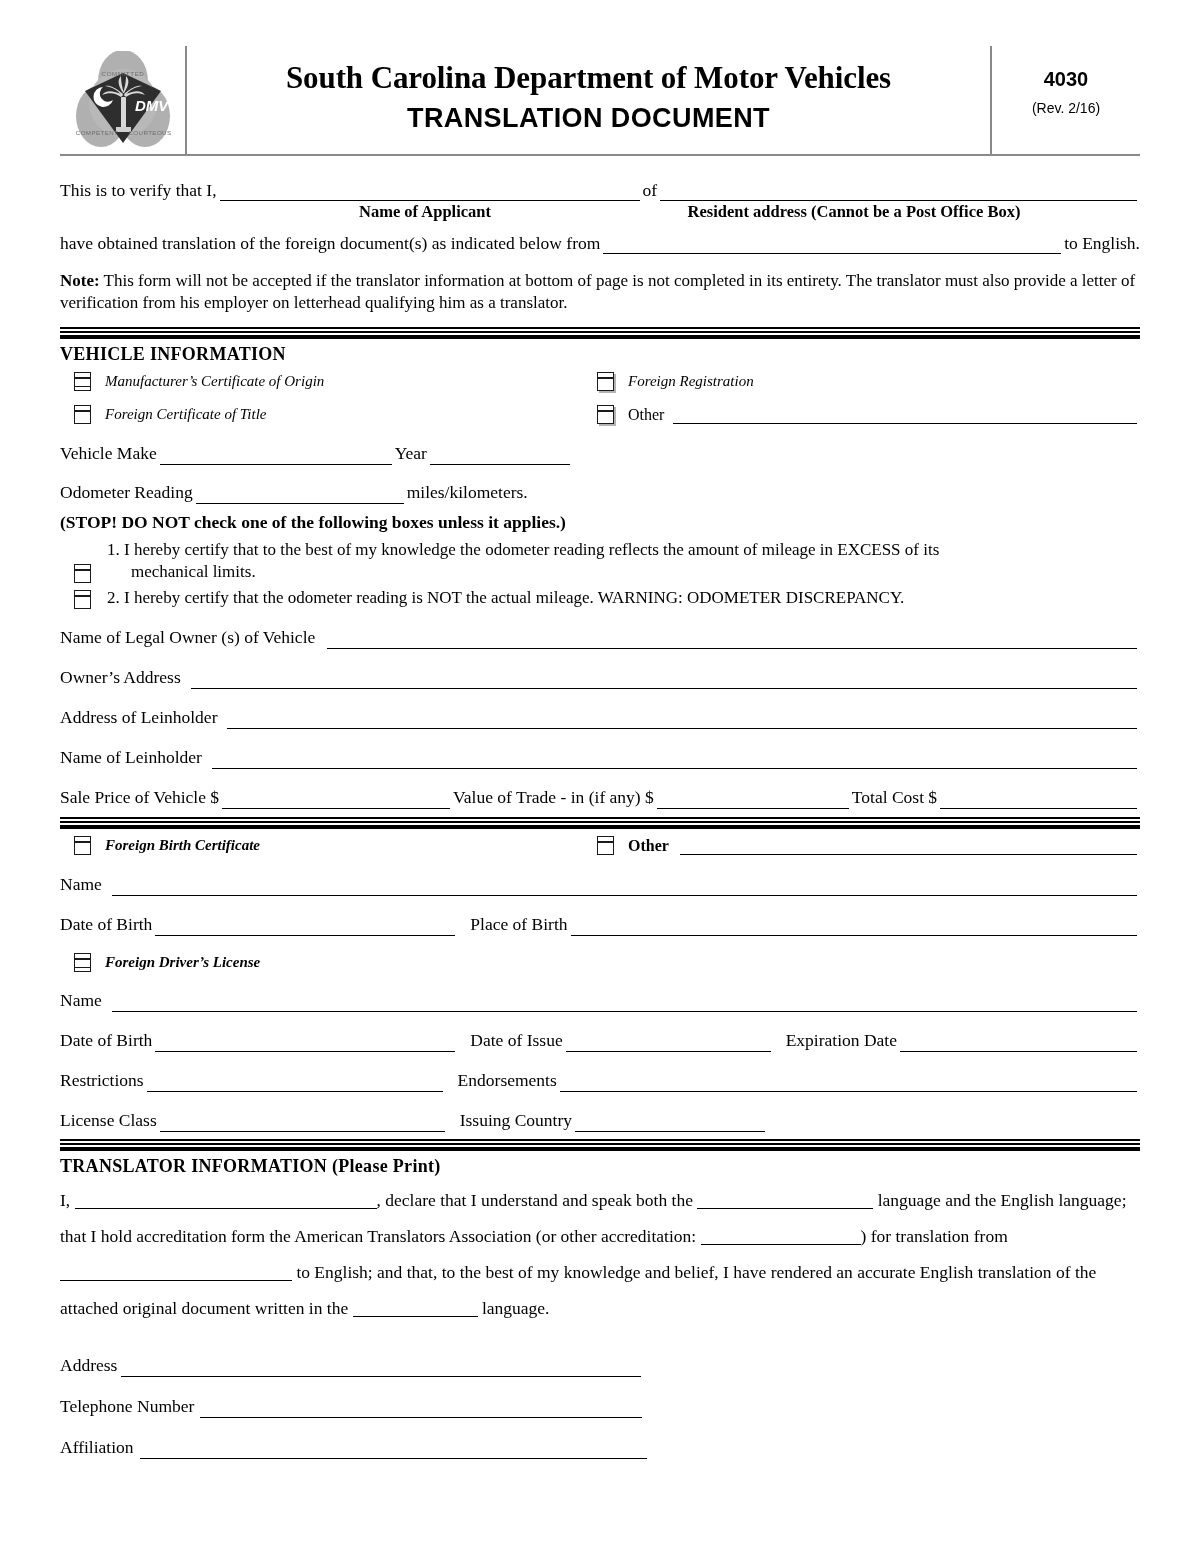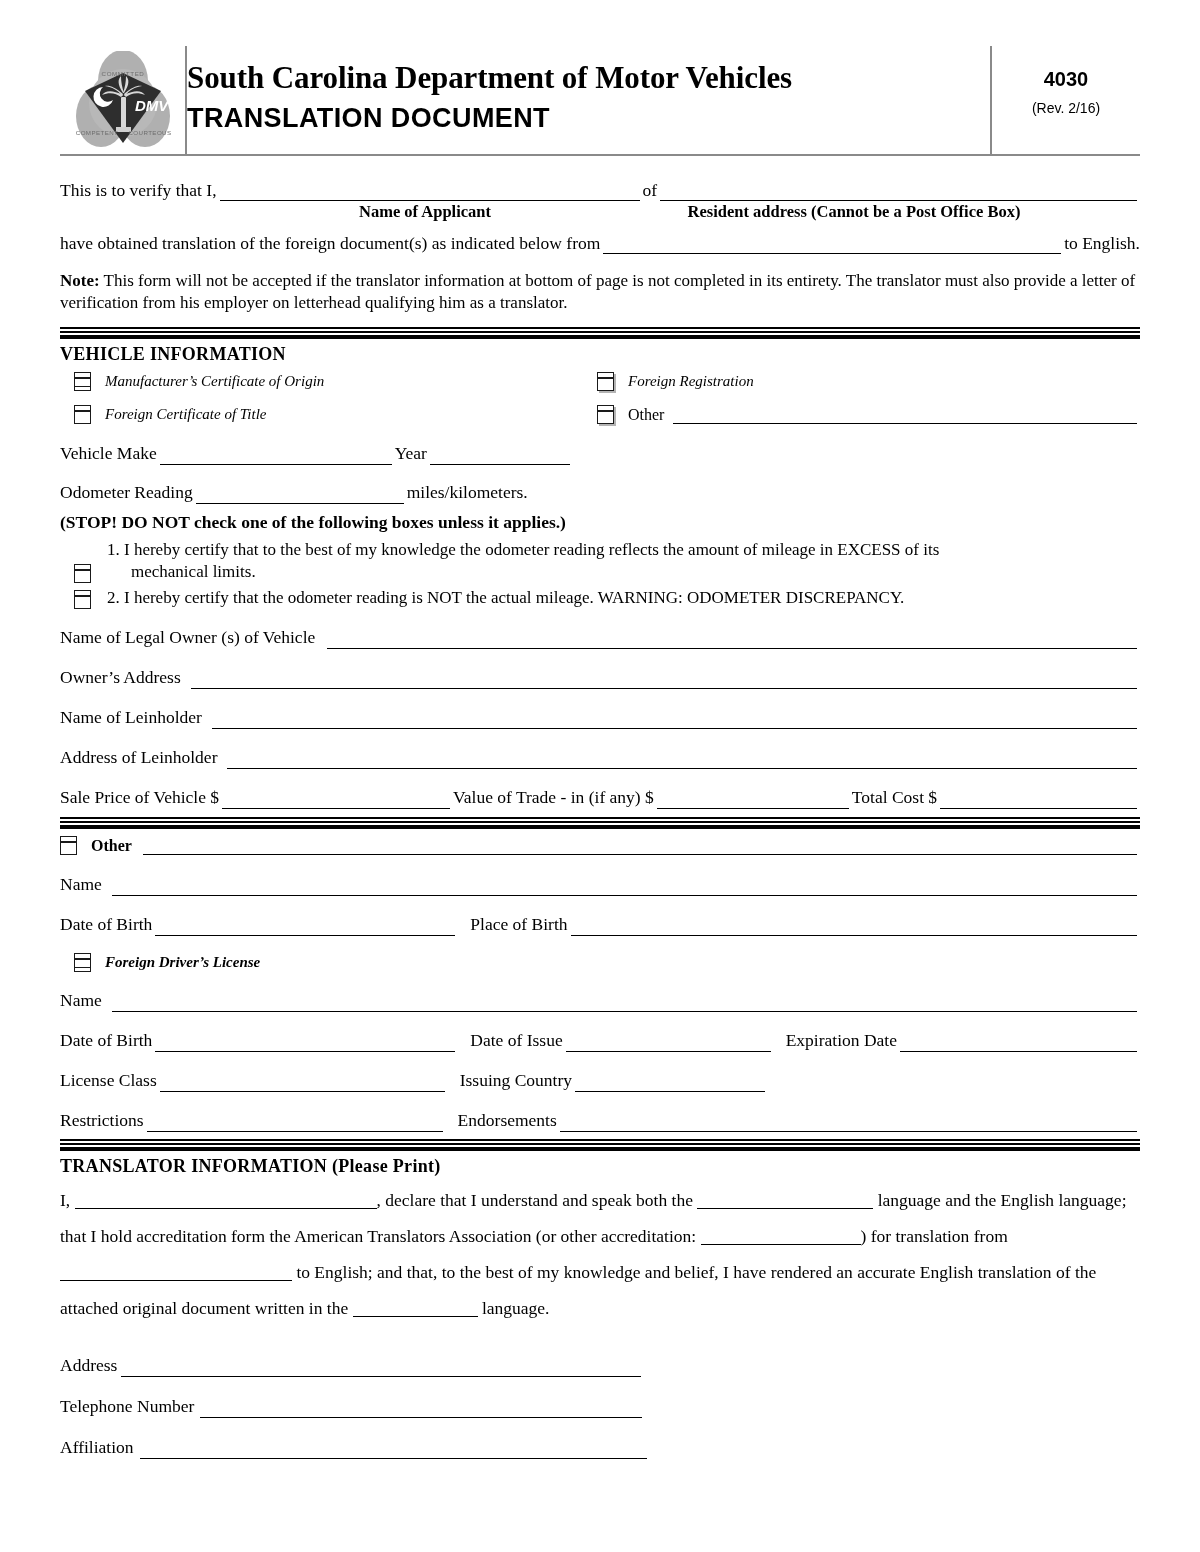--- a/index.html
+++ b/index.html
@@ -39,20 +39,21 @@
     align-items: center;
     justify-content: center;
     flex: none;
   }
   .title-cell {
     flex: 1 1 auto;
     border-left: 2px solid #8a8a8a;
     border-right: 2px solid #8a8a8a;
     display: flex;
     flex-direction: column;
+    align-items: center;
     justify-content: center;
     padding-bottom: 4px;
   }
   .form-title {
     font-family: "Liberation Serif", "DejaVu Serif", serif;
     font-weight: bold;
     font-size: 31px;
     letter-spacing: -0.1px;
     line-height: 1.05;
     white-space: nowrap;
@@ -377,26 +378,26 @@
     <span class="lbl">Name of Legal Owner (s) of Vehicle</span>
     <span class="fill grow" style="margin-left:12px"></span>
   </div>
 
   <div class="frow" style="margin-top:18px">
     <span class="lbl">Owner’s Address</span>
     <span class="fill grow" style="margin-left:10px"></span>
   </div>
 
   <div class="frow" style="margin-top:18px">
+    <span class="lbl">Address of Leinholder</span>
+    <span class="fill grow" style="margin-left:10px"></span>
+  </div>
+
+  <div class="frow" style="margin-top:18px">
     <span class="lbl">Name of Leinholder</span>
-    <span class="fill grow" style="margin-left:10px"></span>
-  </div>
-
-  <div class="frow" style="margin-top:18px">
-    <span class="lbl">Address of Leinholder</span>
     <span class="fill grow" style="margin-left:10px"></span>
   </div>
 
   <div class="frow" style="margin-top:18px">
     <span class="lbl">Sale Price of Vehicle $</span>
     <span class="fill" style="width:228px"></span>
     <span class="lbl">Value of Trade - in (if any) $</span>
     <span class="fill" style="width:192px"></span>
     <span class="lbl">Total Cost $</span>
     <span class="fill grow"></span>
@@ -405,20 +406,26 @@
   <div class="rule-group" style="margin-top:8px">
     <div class="r1"></div>
       <div class="gap"></div>
       <div class="r2"></div>
     <div class="gap2"></div>
       <div class="r3"></div>
   </div>
 
 
   <div class="two-col" style="margin-top:7px">
+    <div class="col-left">
+      <div class="cb-row">
+        <span class="cb" style="margin-left:14px"></span>
+        <span class="cb-label bold">Foreign Birth Certificate</span>
+      </div>
+    </div>
     <div class="col-right" style="align-items:flex-end">
       <span class="cb"></span>
       <span class="cb-label bold" style="margin-right:8px">Other</span>
       <span class="fill grow"></span>
     </div>
   </div>
 
   <div class="frow" style="margin-top:19px">
     <span class="lbl">Name</span>
     <span class="fill grow" style="margin-left:10px"></span>
@@ -444,31 +451,31 @@
   <div class="frow" style="margin-top:18px">
     <span class="lbl">Date of Birth</span>
     <span class="fill" style="width:300px"></span>
     <span class="lbl" style="margin-left:12px">Date of Issue</span>
     <span class="fill" style="width:205px"></span>
     <span class="lbl" style="margin-left:12px">Expiration Date</span>
     <span class="fill grow"></span>
   </div>
 
   <div class="frow" style="margin-top:18px">
+    <span class="lbl">Restrictions</span>
+    <span class="fill" style="width:296px"></span>
+    <span class="lbl" style="margin-left:12px">Endorsements</span>
+    <span class="fill grow"></span>
+  </div>
+
+  <div class="frow" style="margin-top:18px">
     <span class="lbl">License Class</span>
     <span class="fill" style="width:285px"></span>
     <span class="lbl" style="margin-left:12px">Issuing Country</span>
     <span class="fill" style="width:190px"></span>
-  </div>
-
-  <div class="frow" style="margin-top:18px">
-    <span class="lbl">Restrictions</span>
-    <span class="fill" style="width:296px"></span>
-    <span class="lbl" style="margin-left:12px">Endorsements</span>
-    <span class="fill grow"></span>
   </div>
 
   <div class="rule-group" style="margin-top:7px">
     <div class="r1"></div>
       <div class="gap"></div>
       <div class="r2"></div>
     <div class="gap2"></div>
       <div class="r3"></div>
   </div>
 

